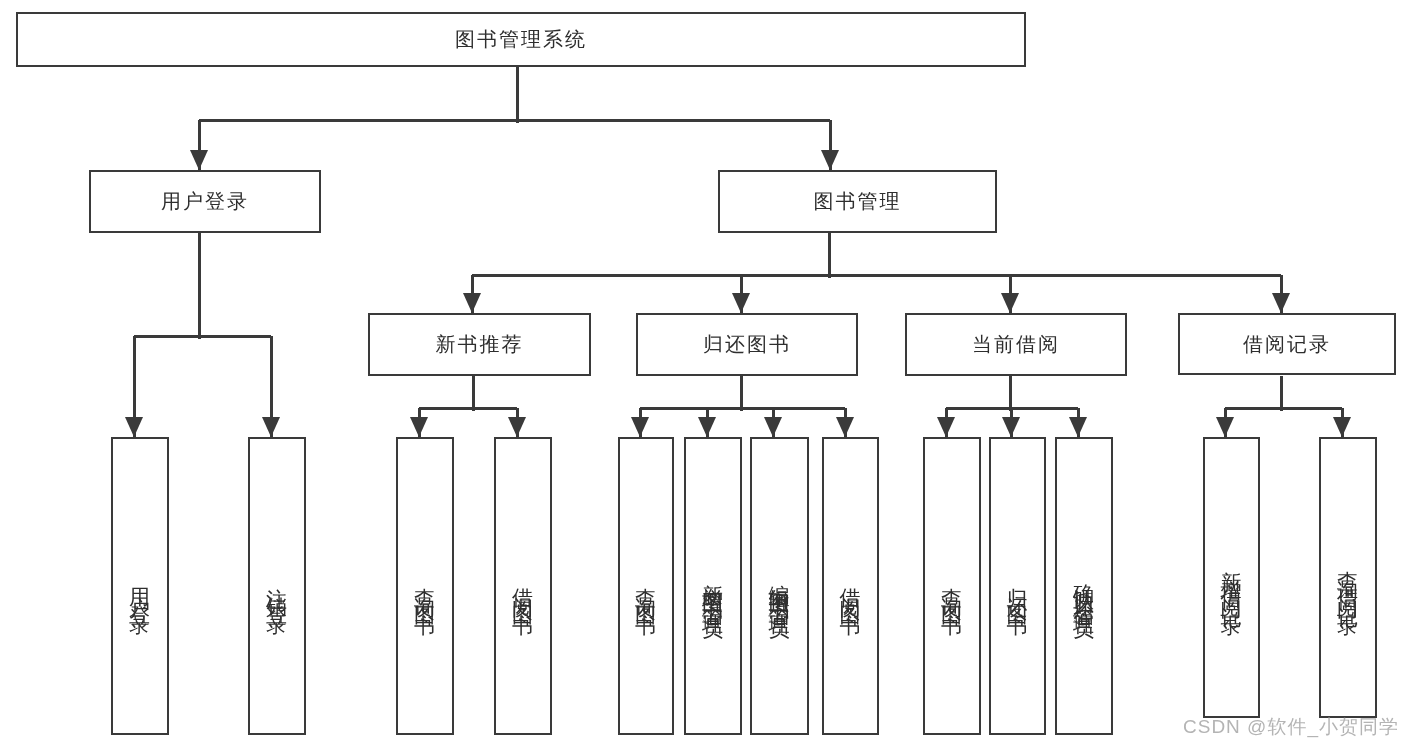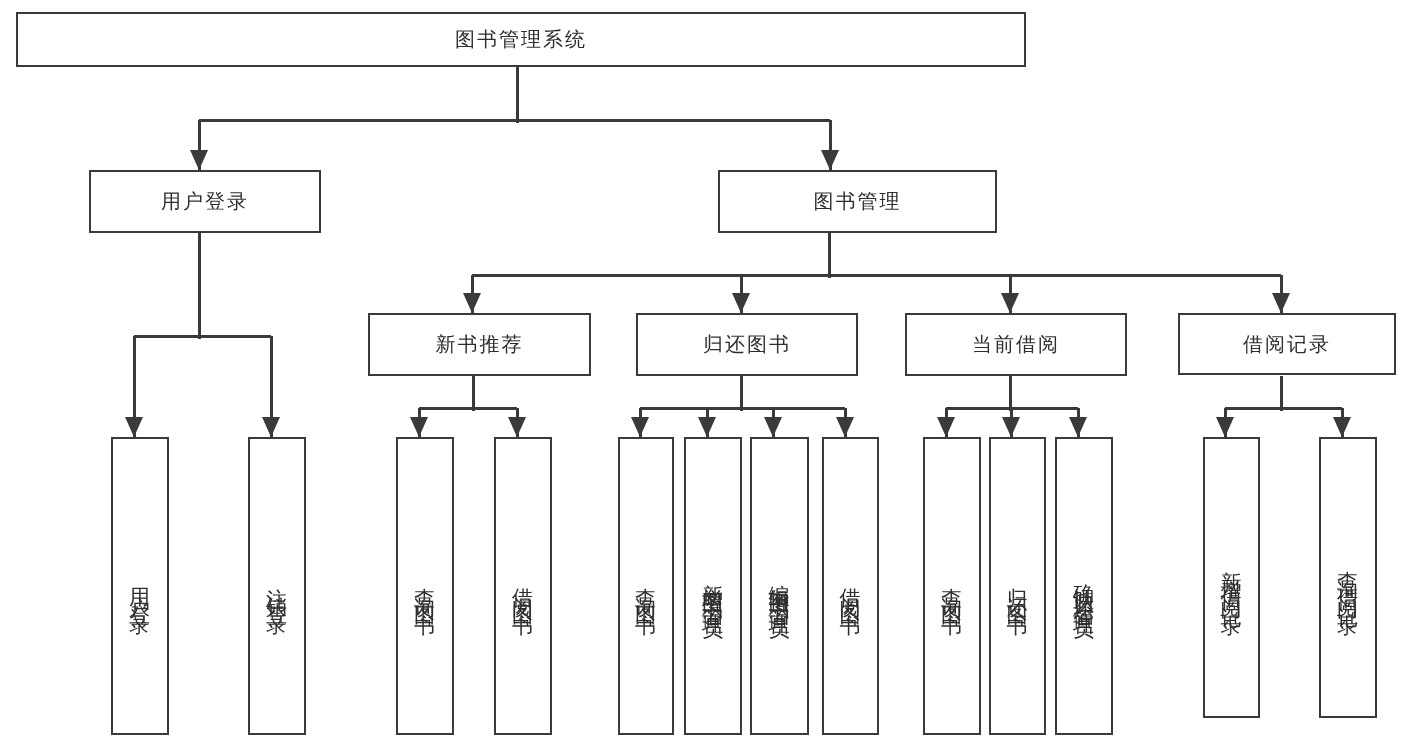--- a/index.html
+++ b/index.html
@@ -201,13 +201,14 @@
       <div class="arrow" style="left: 707px; top: 417px;"></div>
       <div class="arrow" style="left: 773px; top: 417px;"></div>
       <div class="arrow" style="left: 845px; top: 417px;"></div>
       <div class="arrow" style="left: 946px; top: 417px;"></div>
       <div class="arrow" style="left: 1011px; top: 417px;"></div>
       <div class="arrow" style="left: 1078px; top: 417px;"></div>
       <div class="arrow" style="left: 1225px; top: 417px;"></div>
       <div class="arrow" style="left: 1342px; top: 417px;"></div>
     </div>
 
+  <div class="watermark">CSDN @软件_小贺同学</div>
 </div>
 
 </body></html>

